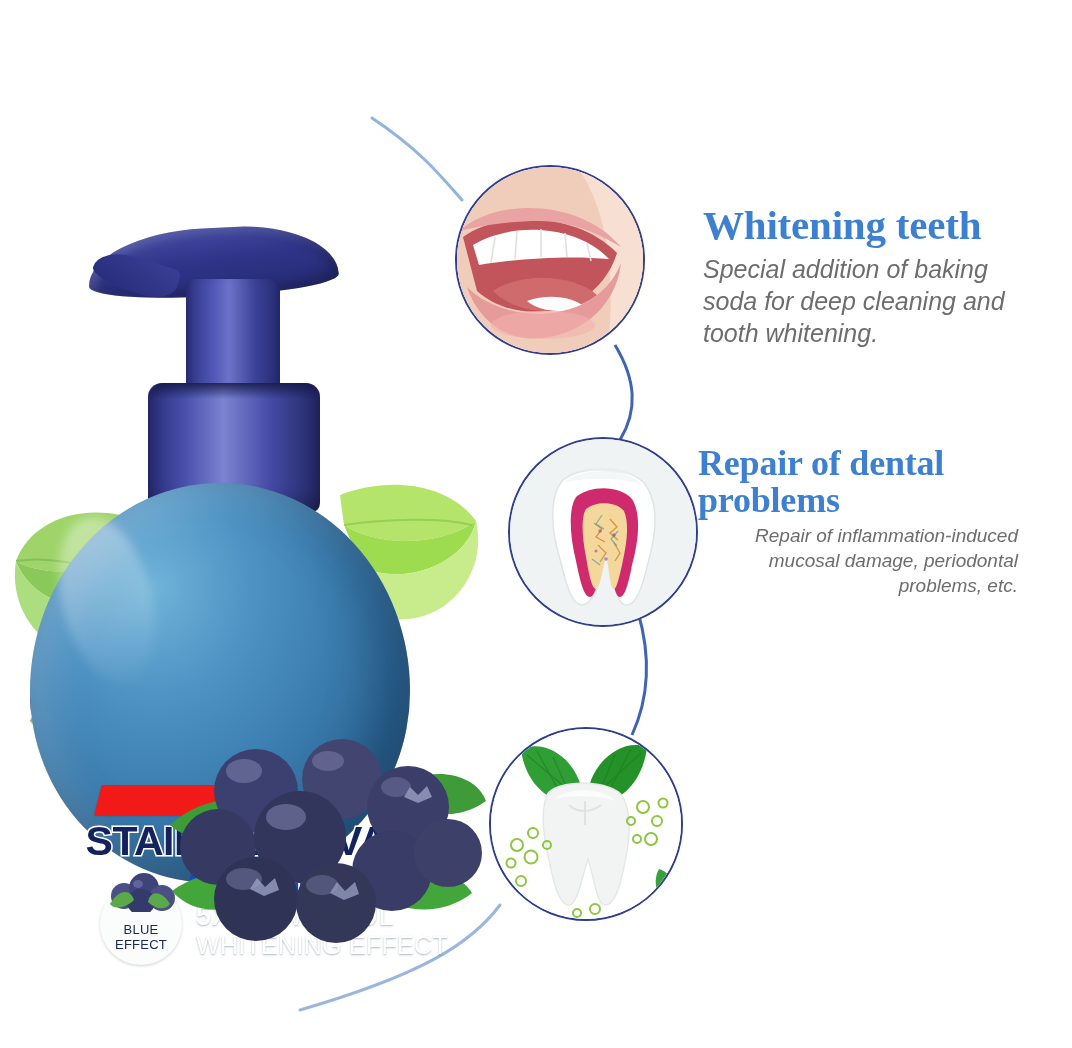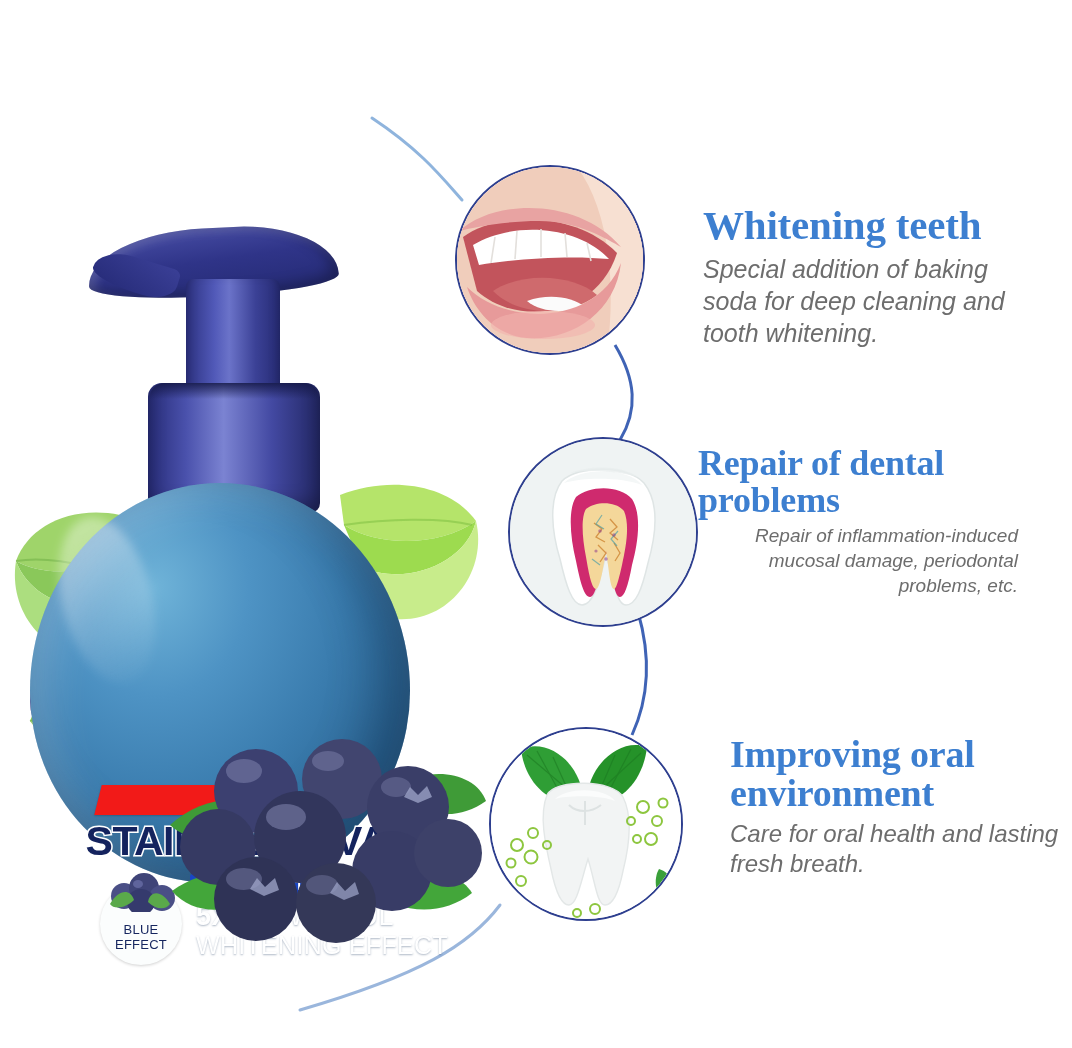--- a/index.html
+++ b/index.html
@@ -374,18 +374,14 @@
   <div class="feature-text" id="txt1">
     <h2 class="feat-head">Whitening teeth</h2>
     <p class="feat-body">Special addition of baking soda for deep cleaning and tooth whitening.</p>
   </div>
 
   <div class="feature-text" id="txt2">
     <h2 class="feat-head">Repair of dental problems</h2>
     <p class="feat-body">Repair of inflammation-induced mucosal damage, periodontal problems, etc.</p>
   </div>
 
-  <div class="feature-text" id="txt3">
-    <h2 class="feat-head">Improving oral environment</h2>
-    <p class="feat-body">Care for oral health and lasting fresh breath.</p>
-  </div>
 
 </div>
 
 </body></html>

